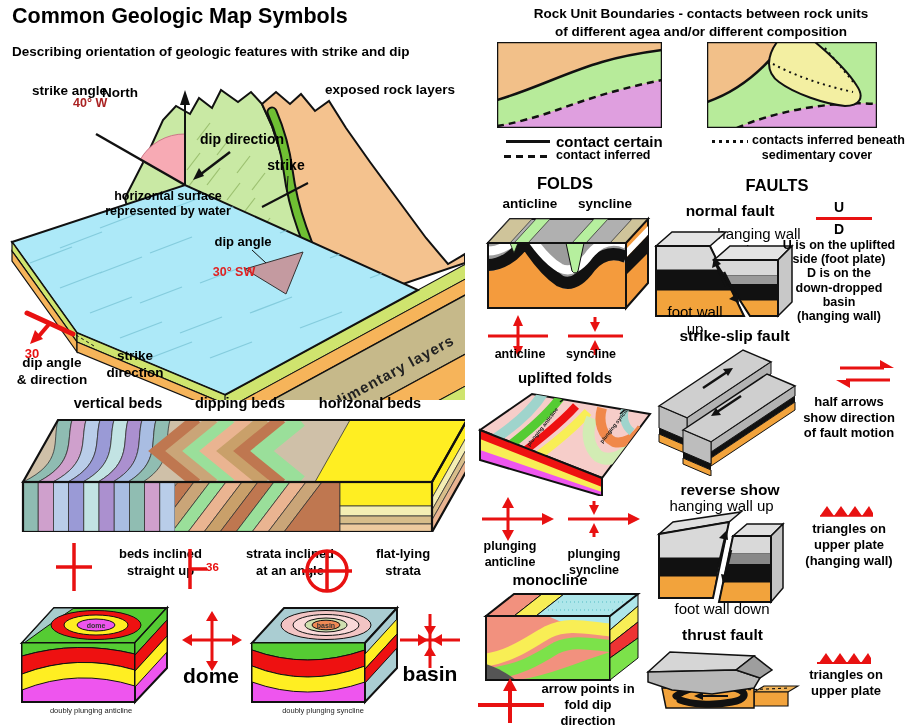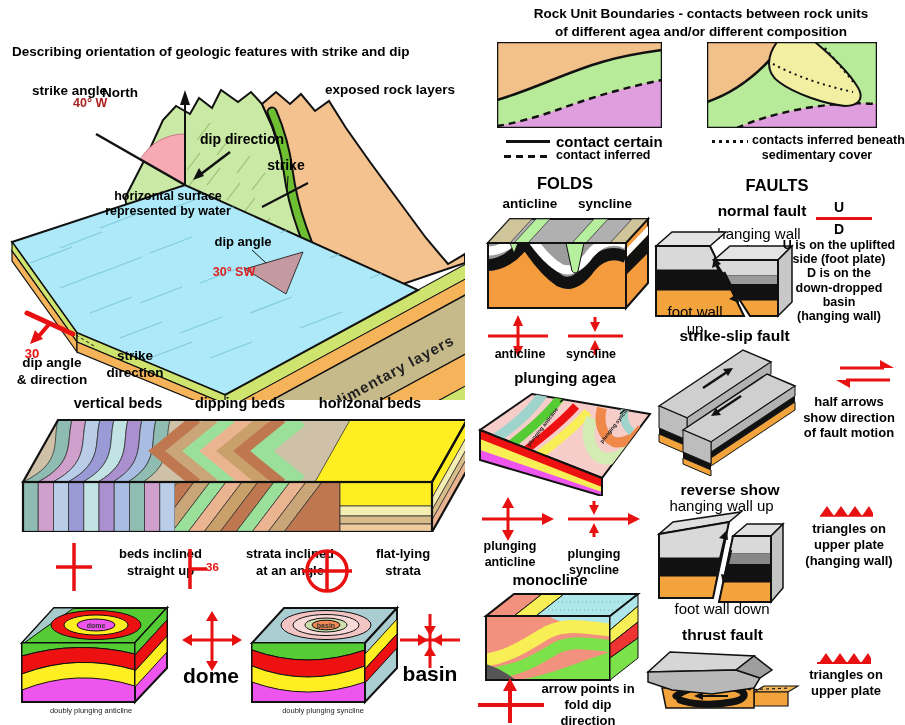--- a/index.html
+++ b/index.html
@@ -13,20 +13,21 @@
   svg text{font-family:"Liberation Sans",sans-serif;font-weight:bold;}
   .cap{font-size:7.5px;color:#222;}
   .small{font-size:15px;}
   .lbl13{font-size:13px;line-height:16.5px;}
 </style>
 </head>
 <body>
 
 <div id="page">
 
+  <div class="L b" style="left:12px;top:4px;font-size:21.5px;">Common Geologic Map Symbols</div>
   <div class="L b" style="left:12px;top:44px;font-size:13.5px;">Describing orientation of geologic features with strike and dip</div>
 
   <svg class="L" style="left:0;top:78px;" width="465" height="322" viewBox="0 0 465 322">
     <defs>
       <clipPath id="stripeClip">
           <path d="M222,316 L465,184 L465,322 L222,322 Z"></path>
         </clipPath>
       <clipPath id="waterClip">
           <path d="M12,164 L185,107 L418,212 L225,317 L77,255 Z"></path>
         </clipPath>
@@ -371,21 +372,21 @@
       <line x1="85" y1="21" x2="140" y2="21" stroke="#e81111" stroke-width="3"></line>
       <line x1="112" y1="2" x2="112" y2="8" stroke="#e81111" stroke-width="3"></line>
       <polygon points="112,17 107,7 117,7" fill="#e81111"></polygon>
       <line x1="112" y1="40" x2="112" y2="34" stroke="#e81111" stroke-width="3"></line>
       <polygon points="112,25 107,35 117,35" fill="#e81111"></polygon>
     </g>
   </svg>
   <div class="L b c" style="left:488px;top:347px;width:64px;font-size:12.5px;">anticline</div>
   <div class="L b c" style="left:559px;top:347px;width:64px;font-size:12.5px;">syncline</div>
 
-  <div class="L b c" style="left:480px;top:369px;width:170px;font-size:15px;">plunging agea</div>
+  <div class="L b c" style="left:480px;top:369px;width:170px;font-size:15px;">uplifted folds</div>
 
   <svg class="L" style="left:474px;top:388px;" width="182" height="108" viewBox="0 0 182 108">
     <defs>
       <clipPath id="plTop">
           <path d="M6,42 L58,6 L176,26 L128,90 Z"></path>
         </clipPath>
       <clipPath id="plFront">
           <path d="M6,42 L128,90 L128,108 L6,72 Z"></path>
         </clipPath>
     </defs>
@@ -472,21 +473,21 @@
     <line x1="4" y1="30" x2="70" y2="30" stroke="#e81111" stroke-width="4"></line>
     <line x1="36" y1="48" x2="36" y2="12" stroke="#e81111" stroke-width="4"></line>
     <polygon points="36,3 29,16 43,16" fill="#e81111"></polygon>
   </svg>
   <div class="L b c" style="left:538px;top:681px;width:100px;font-size:13px;line-height:16px;">
     <div>arrow points in</div>
     <div>fold dip direction</div>
   </div>
 
   <div class="L b c" style="left:712px;top:176px;width:130px;font-size:16.5px;">FAULTS</div>
-  <div class="L b c" style="left:692px;top:202px;width:140px;font-size:15.5px;">normal fault</div>
+  <div class="L b c" style="left:660px;top:202px;width:140px;font-size:15.5px;">normal fault</div>
   <div class="L b c" style="left:824px;top:199px;width:30px;font-size:14px;">U</div>
   <div class="L" style="left:816px;top:217px;width:56px;height:3px;background:#e81111;"></div>
   <div class="L b c" style="left:824px;top:221px;width:30px;font-size:14px;">D</div>
   <div class="L c small" style="left:706px;top:225px;width:106px;">hanging wall down</div>
 
   <svg class="L" style="left:652px;top:224px;" width="142" height="96" viewBox="0 0 142 96">
     <path d="M4,22 L20,8 L74,8 L58,22 Z" fill="#e4e4e4" stroke="#111" stroke-width="1.5"></path>
     <path d="M4,22 L58,22 L70,46 L4,46 Z" fill="#d9d9d9" stroke="#111" stroke-width="1"></path>
     <path d="M4,46 L70,46 L80,66 L4,66 Z" fill="#111"></path>
     <path d="M4,66 L80,66 L92,92 L4,92 Z" fill="#f2a33c" stroke="#111" stroke-width="1"></path>

